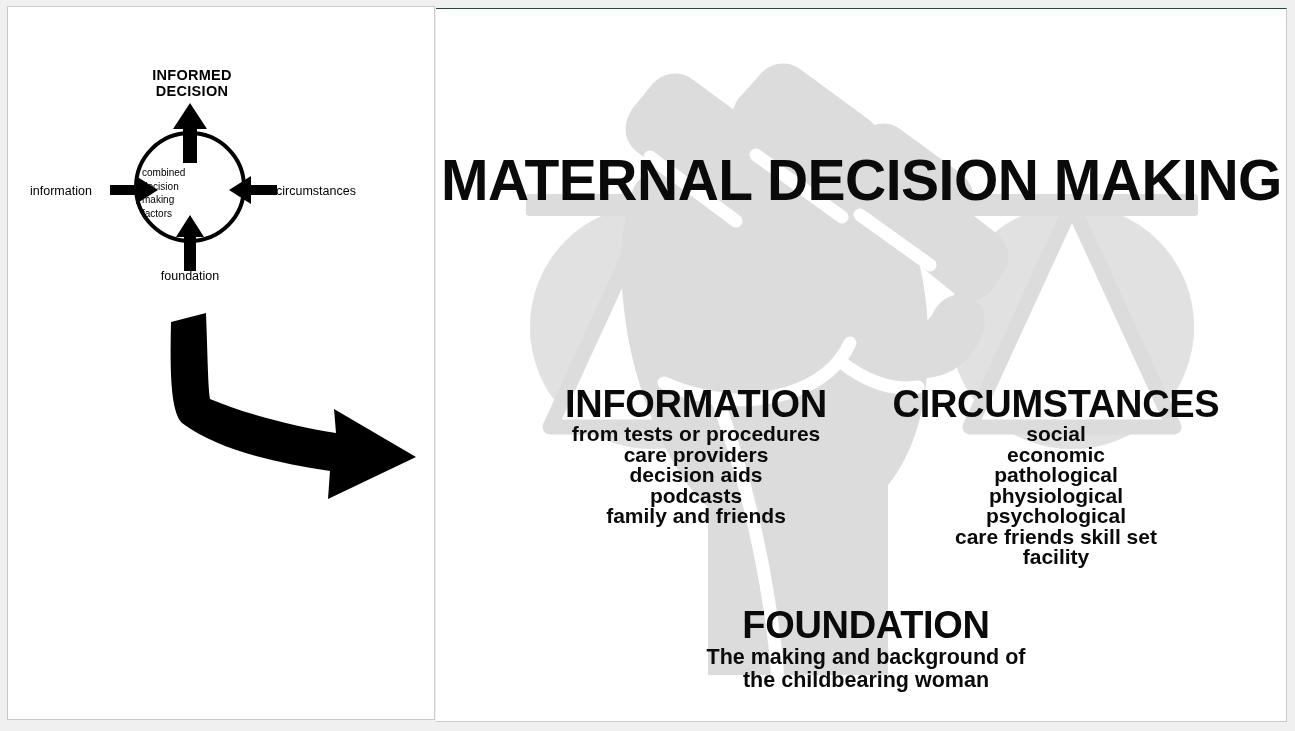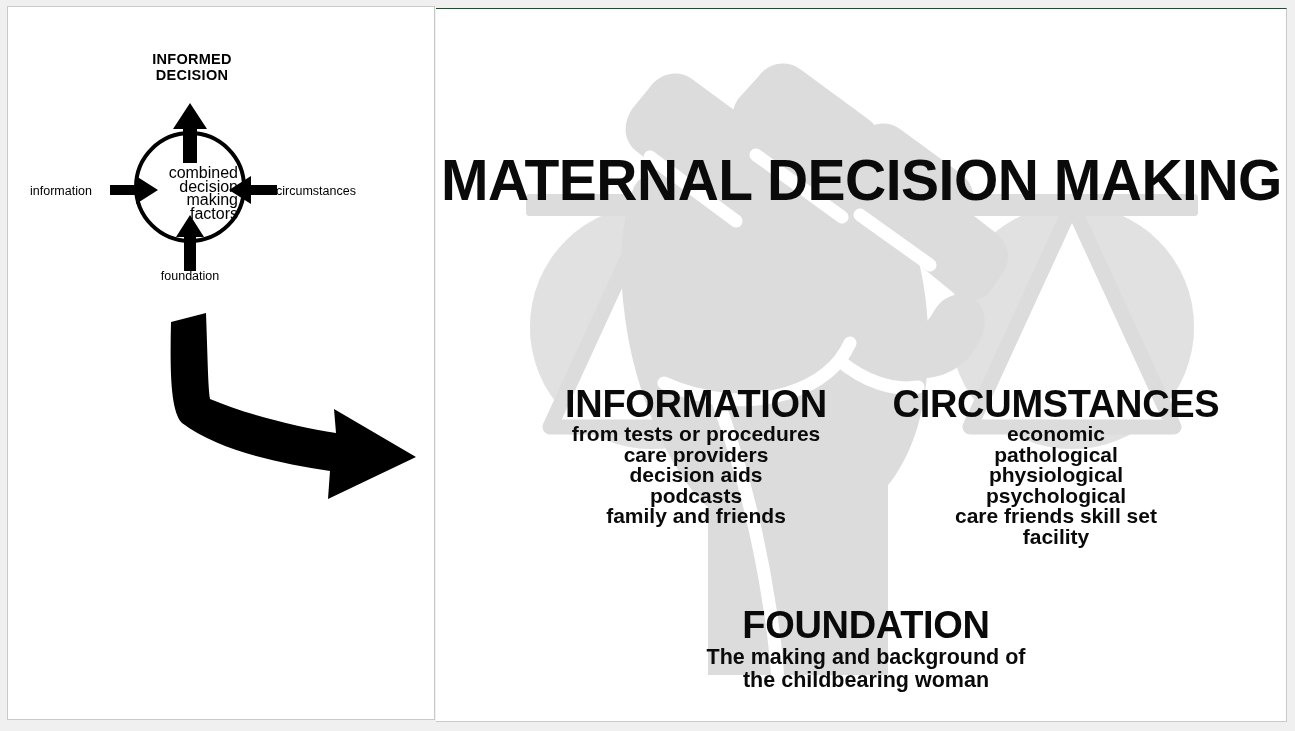--- a/index.html
+++ b/index.html
@@ -37,21 +37,21 @@
   #circle-diagram {
     position: absolute;
     left: 0;
     top: 0;
     width: 428px;
     height: 300px;
   }
   #informed-decision-label {
     position: absolute;
     left: 104px;
-    top: 44px;
+    top: 60px;
     width: 160px;
     text-align: center;
     font-weight: bold;
     font-size: 14.5px;
     line-height: 16px;
     letter-spacing: 0.3px;
     color: #000;
   }
   #cdm-circle {
     position: absolute;
@@ -61,22 +61,22 @@
     height: 112px;
     border: 4px solid #000;
     border-radius: 50%;
     box-sizing: border-box;
   }
   #cdm-center-text {
     position: absolute;
     left: 134px;
     top: 159px;
     width: 96px;
-    text-align: right;
-    font-size: 16px;
+    text-align: left;
+    font-size: 10px;
     line-height: 13.5px;
     color: #000;
   }
   
   .arrow-svg { position: absolute; }
   #arrow-up        { left: 163px; top: 96px;  }
   #arrow-left      { left: 102px; top: 168px; }
   #arrow-right     { left: 221px; top: 168px; }
   #arrow-bottom    { left: 163px; top: 208px; }
 
@@ -371,20 +371,21 @@
         <li>care providers</li>
         <li>decision aids</li>
         <li>podcasts</li>
         <li>family and friends</li>
       </ul>
     </div>
 
     <div class="column" id="col-circumstances">
       <div class="col-heading">CIRCUMSTANCES</div>
       <ul class="col-list">
+        <li>social</li>
         <li>economic</li>
         <li>pathological</li>
         <li>physiological</li>
         <li>psychological</li>
         <li>care friends skill set</li>
         <li>facility</li>
       </ul>
     </div>
 
     <div id="foundation-block">

